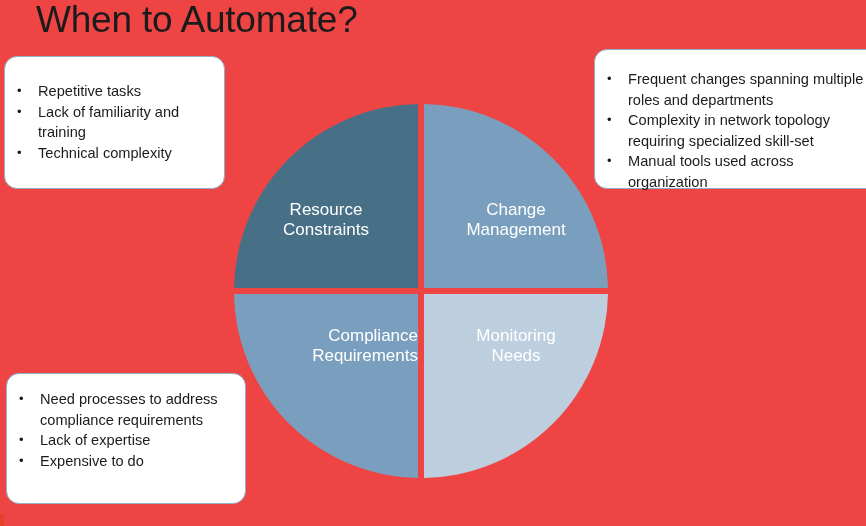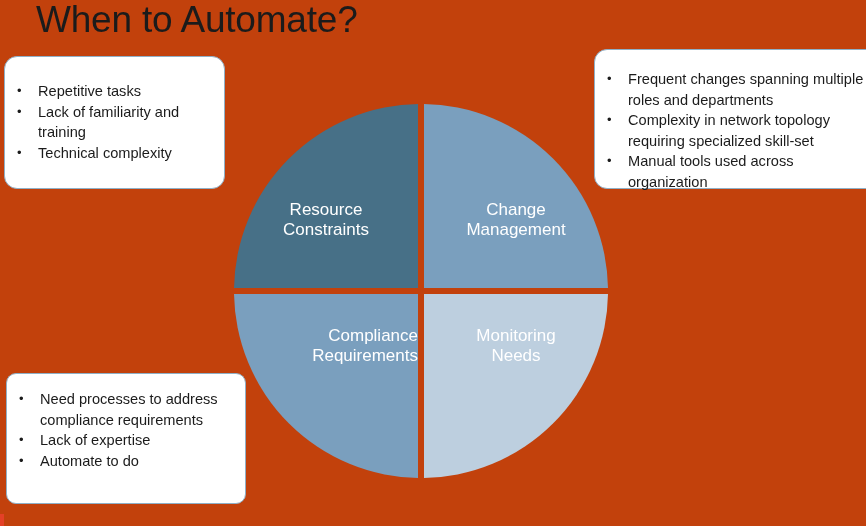--- a/index.html
+++ b/index.html
@@ -139,21 +139,21 @@
     bottom: 0;
     width: 4px;
     height: 12px;
     background: #e8402a;
     opacity: 0.9;
   }
 </style>
 </head>
 <body>
 
-<div id="slide" style="background: #c2410c;">
+<div id="slide" style="background: #ef4444;">
 
   <div id="page-title" style="color: rgb(27, 27, 27);">When to Automate?</div>
 
   <div id="circle-diagram">
 
     <div class="quadrant" id="quad-tl">
       <div class="disc" style="background: rgb(71, 112, 135);"></div>
       <div class="quad-label" style="color: rgb(255, 255, 255);">Resource
 Constraints</div>
     </div>
@@ -187,24 +187,24 @@
   </div>
 
   <div class="callout" id="callout-top-right" style="border-color: rgb(143, 176, 199); background: rgb(255, 255, 255); margin-left: 24px;">
     <ul>
       <li>Frequent changes spanning multiple roles and departments</li>
       <li>Complexity in network topology requiring specialized skill-set</li>
       <li>Manual tools used across organization</li>
     </ul>
   </div>
 
-  <div class="callout" id="callout-bottom-left" style="border-color: rgb(143, 176, 199); background: rgb(255, 255, 255); border-radius: 10px;">
+  <div class="callout" id="callout-bottom-left" style="border-color: rgb(143, 176, 199); background: rgb(255, 255, 255);">
     <ul>
       <li>Need processes to address compliance requirements</li>
       <li>Lack of expertise</li>
-      <li>Automate to do</li>
+      <li>Expensive to do</li>
     </ul>
   </div>
 
 
   <div id="corner-mark"></div>
 
 </div>
 
 </body></html>

